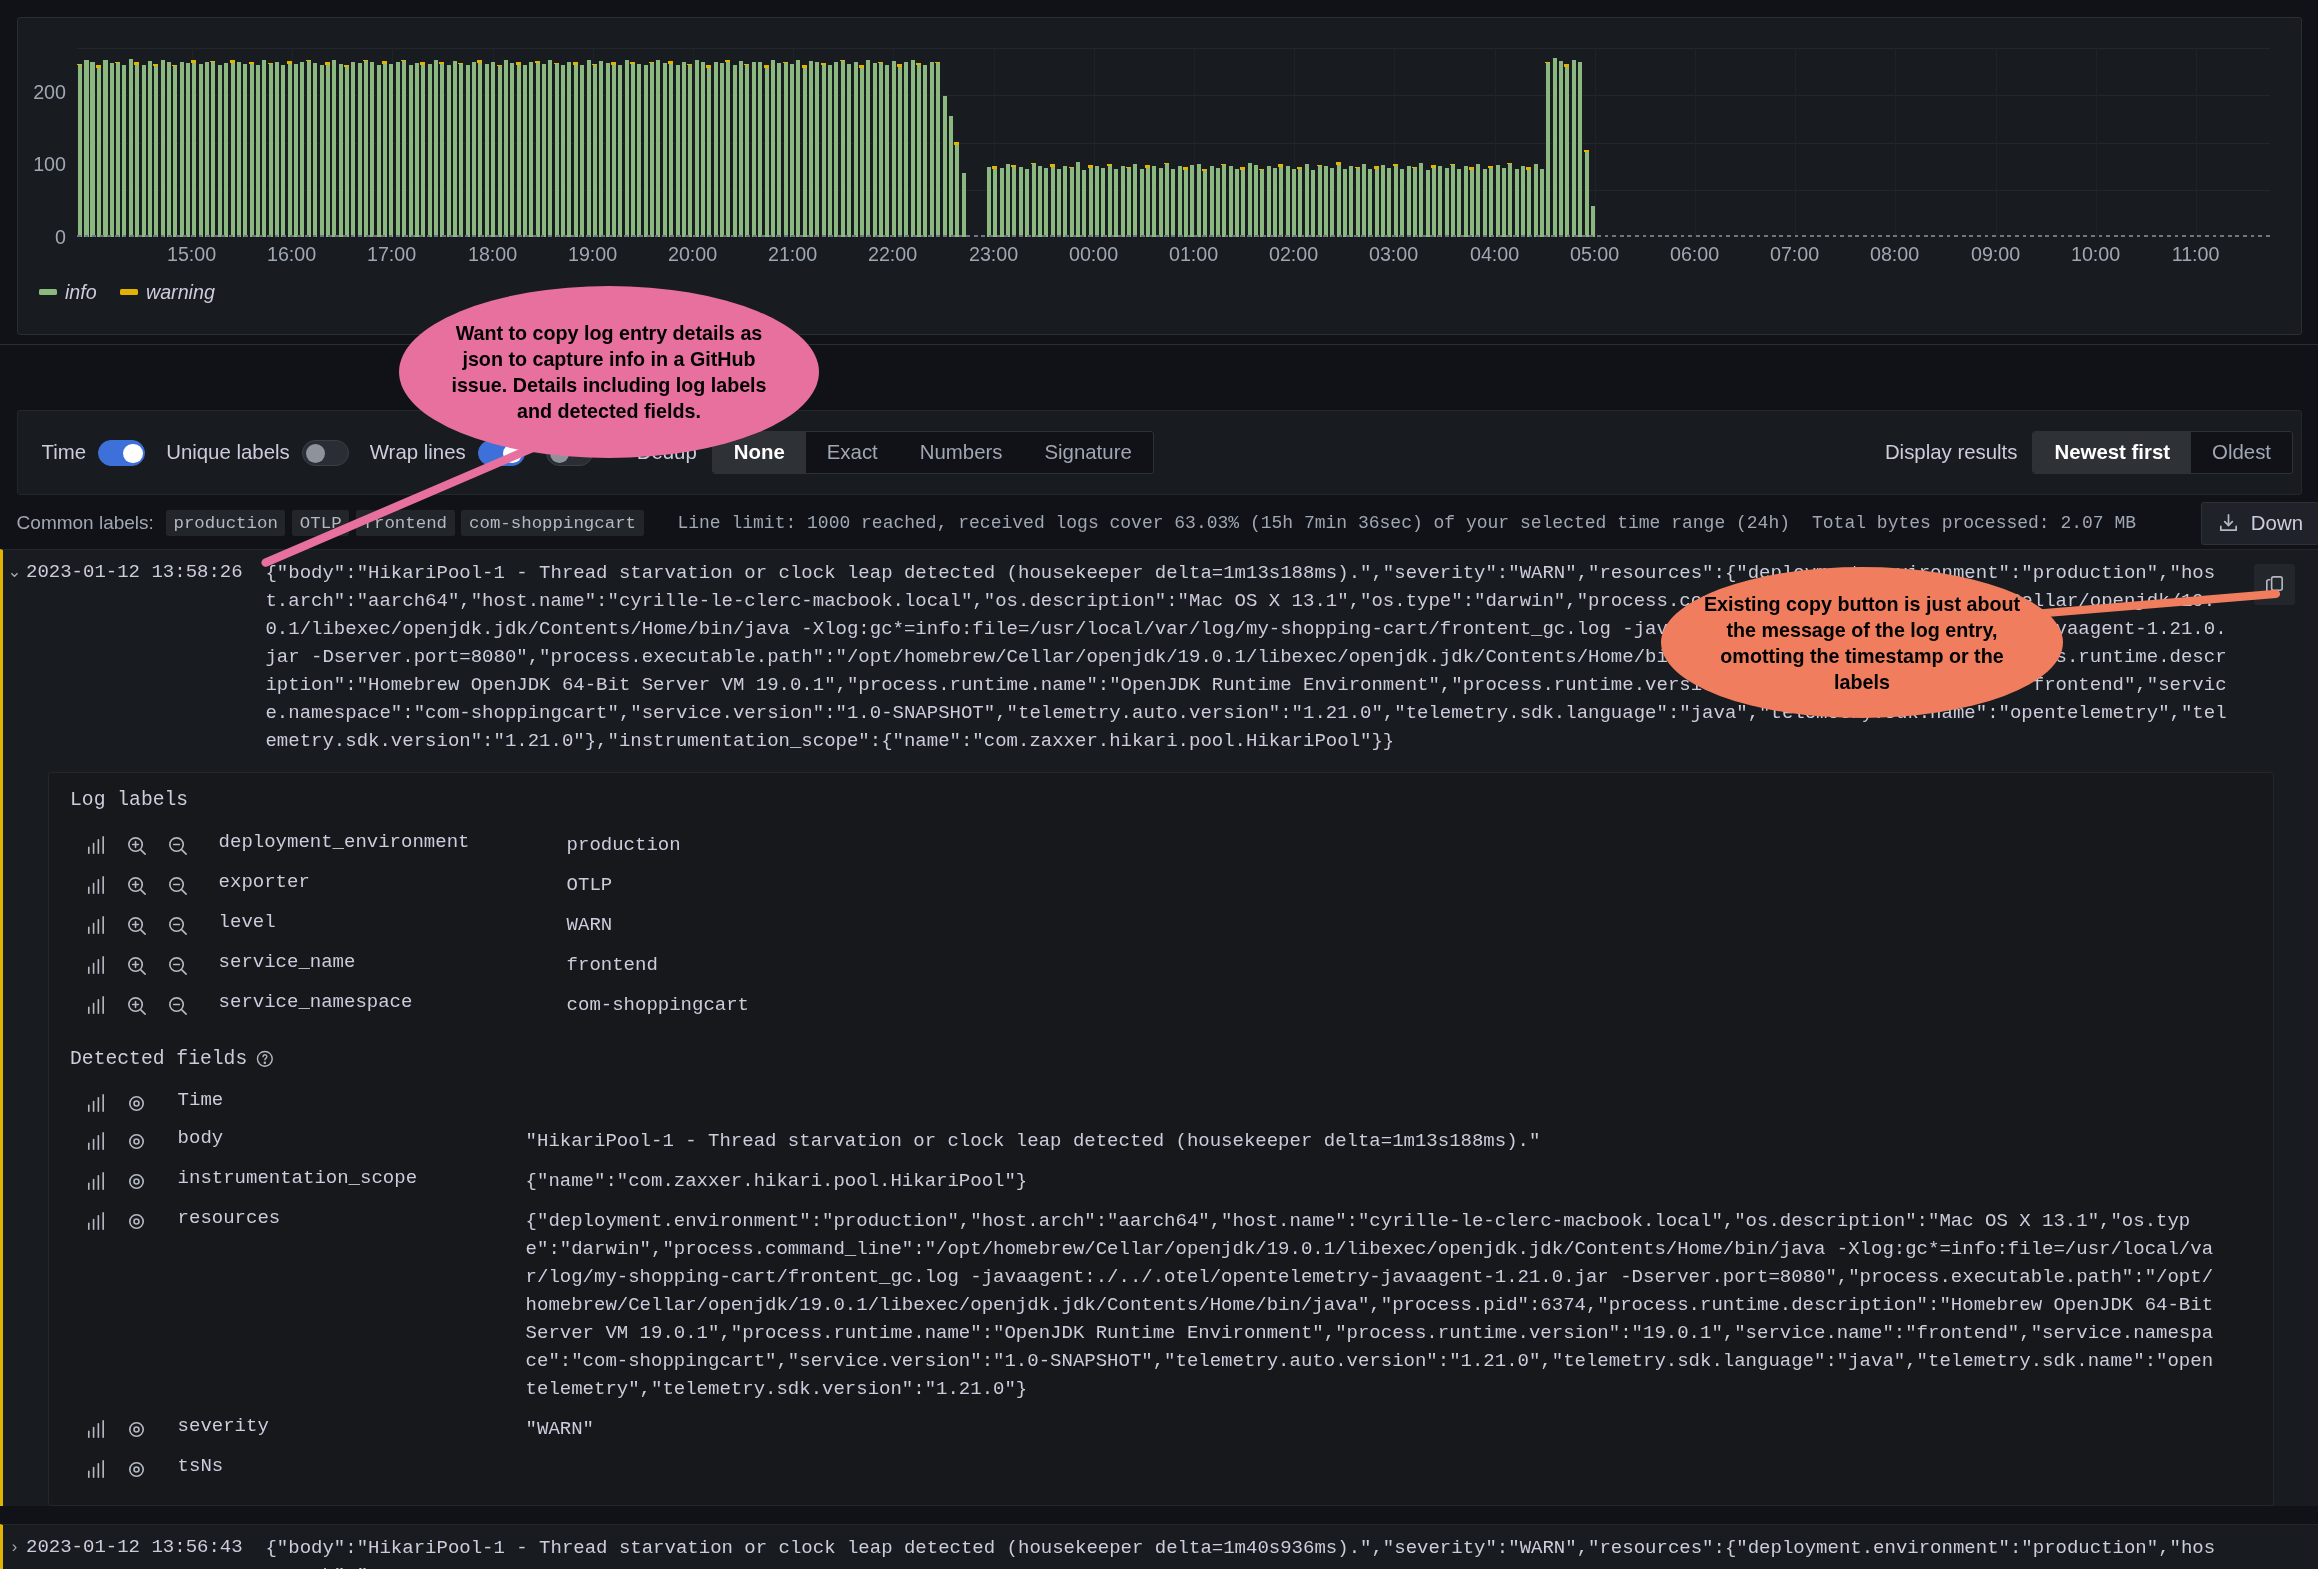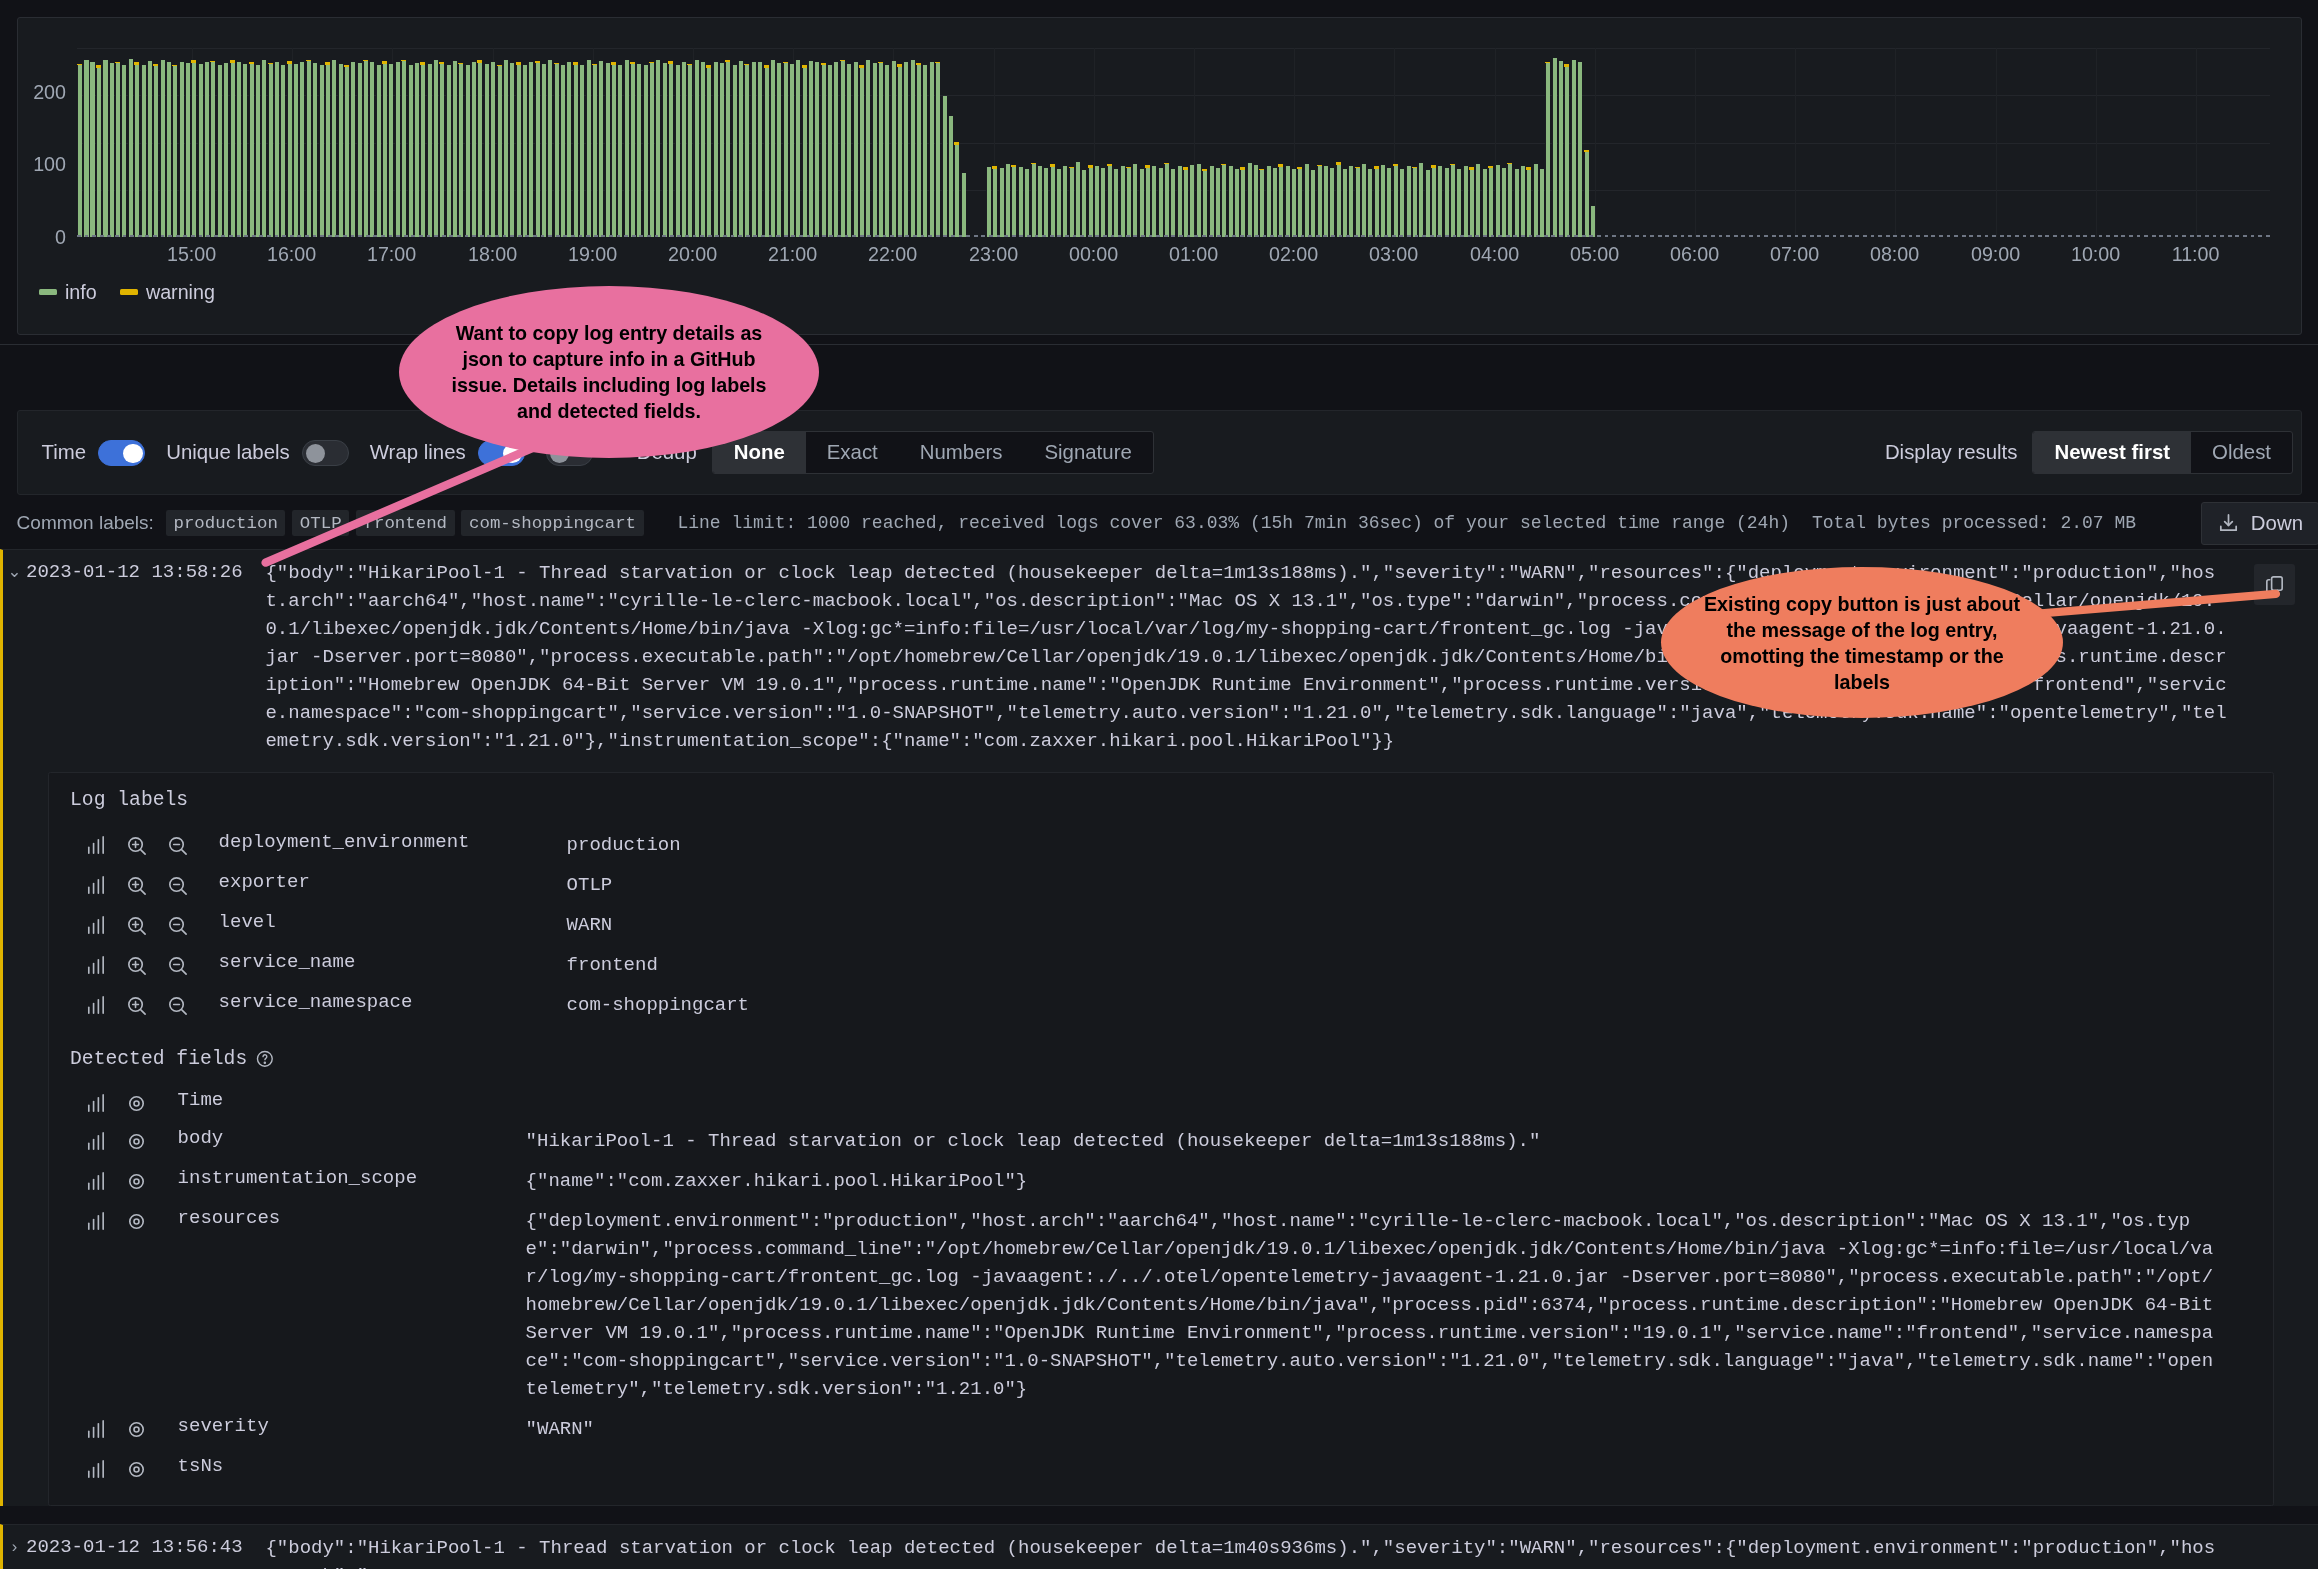--- a/index.html
+++ b/index.html
@@ -57,21 +57,21 @@
   }
   #x-axis {
     position: absolute; left: 59px; top: 225px; width: 2193px; height: 26px;
   }
   .x-tick {
     position: absolute; transform: translateX(-50%);
     font-size: 19.7px; color: #9fa7b3; white-space: nowrap;
   }
   #legend {
     position: absolute; left: 21px; top: 263px;
-    display: flex; align-items: center; gap: 23px;
+    display: flex; align-items: center; gap: 23px; font-style: italic;
   }
   .legend-item { display: flex; align-items: center; gap: 8.3px; }
   .legend-swatch { width: 18px; height: 6px; border-radius: 1.5px; }
   .legend-text { font-size: 19.7px; color: #ccccdc; }
 
   
   #logs-panel {
     position: absolute; left: 0; top: 344px;
     width: 2319px; height: 1226px;
     background: #111217;

